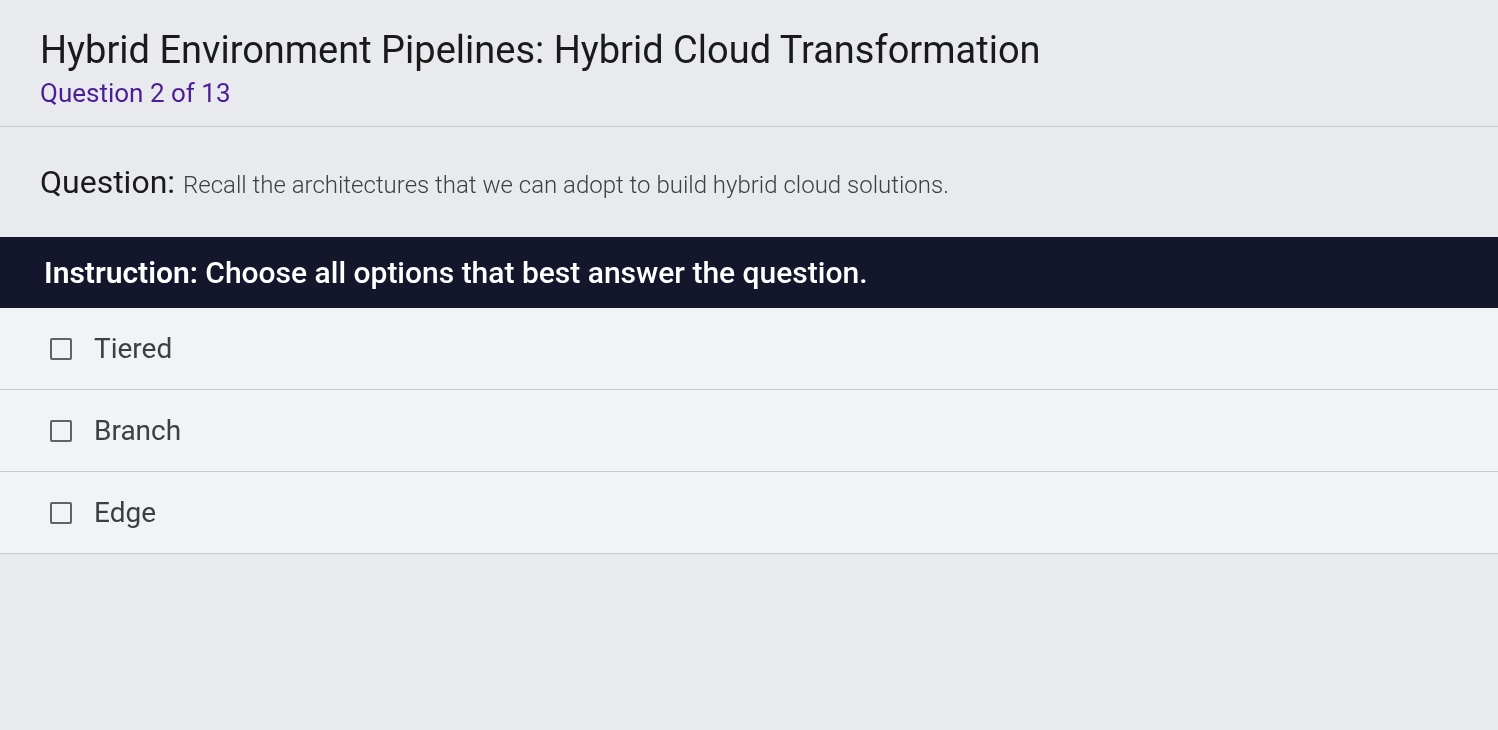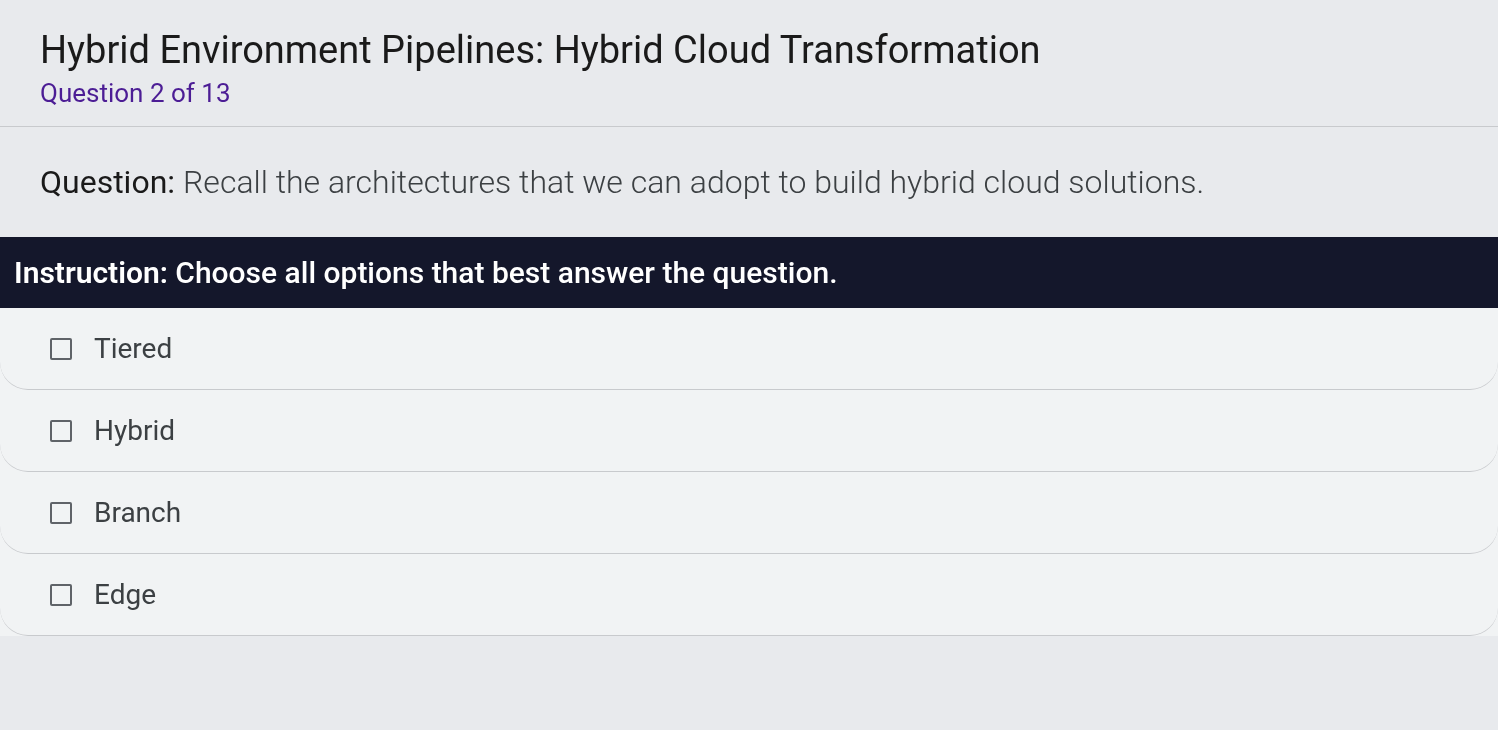--- a/index.html
+++ b/index.html
@@ -32,46 +32,45 @@
     .question-section {
       padding: 36px 40px 36px 40px;
     }
     .question-label {
       font-size: 32px;
       color: #1a1a1a;
       font-weight: 400;
       margin-top: 8px;
     }
     .question-text {
-      font-size: 32px;
+      font-size: 24px;
       color: #3c4043;
       font-weight: 300;
     }
     .instruction-bar {
       background: #14172b;
       color: #ffffff;
-      padding: 18px 14px;
+      padding: 18px 44px;
       font-size: 30px;
     }
     .instruction-label {
       font-weight: 600;
     }
     .instruction-text {
       font-weight: 500;
     }
     .options-list {
       background: #f1f3f4;
     }
     .option-row {
       display: flex;
       align-items: center;
       padding: 24px 50px;
       border-bottom: 1px solid #c8cacd;
       cursor: pointer;
-      border-radius: 28px;
     }
     .checkbox {
       width: 22px;
       height: 22px;
       border: 2px solid #5f6368;
       border-radius: 2px;
       margin-right: 22px;
       flex-shrink: 0;
       background: transparent;
     }
@@ -98,23 +97,19 @@
   <span class="instruction-text">Choose all options that best answer the question.</span>
 </div>
 
 <div class="options-list">
   <div class="option-row">
     <div class="checkbox"></div>
     <span class="option-label">Tiered</span>
   </div>
   <div class="option-row">
     <div class="checkbox"></div>
-    <span class="option-label">Hybrid</span>
-  </div>
-  <div class="option-row">
-    <div class="checkbox"></div>
     <span class="option-label">Branch</span>
   </div>
   <div class="option-row">
     <div class="checkbox"></div>
     <span class="option-label">Edge</span>
   </div>
 </div>
 
 </body></html>

